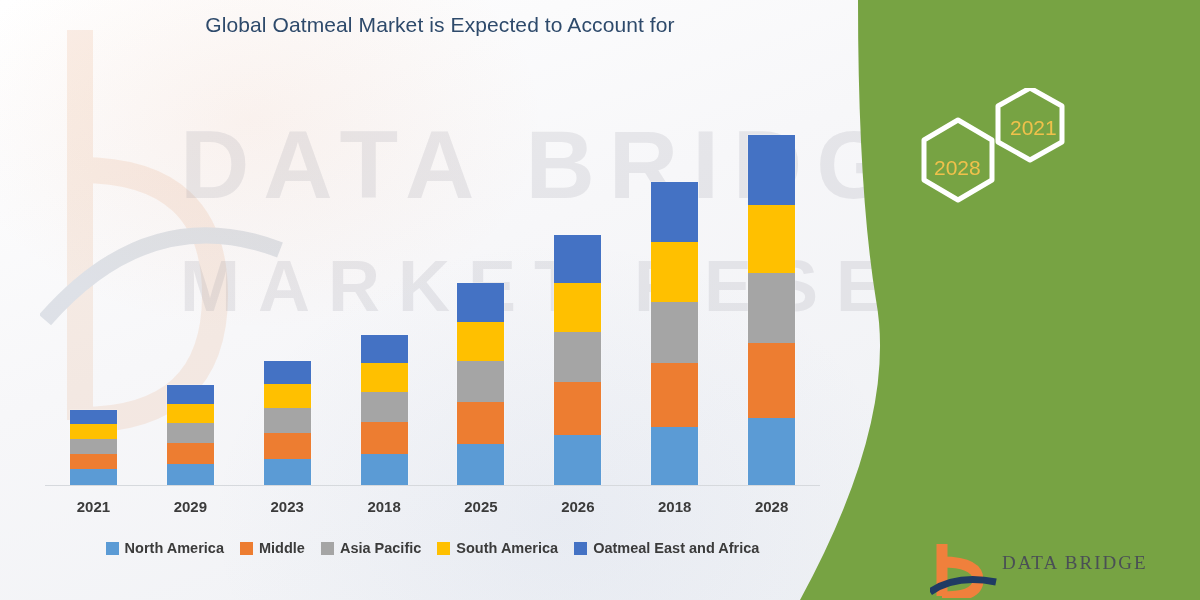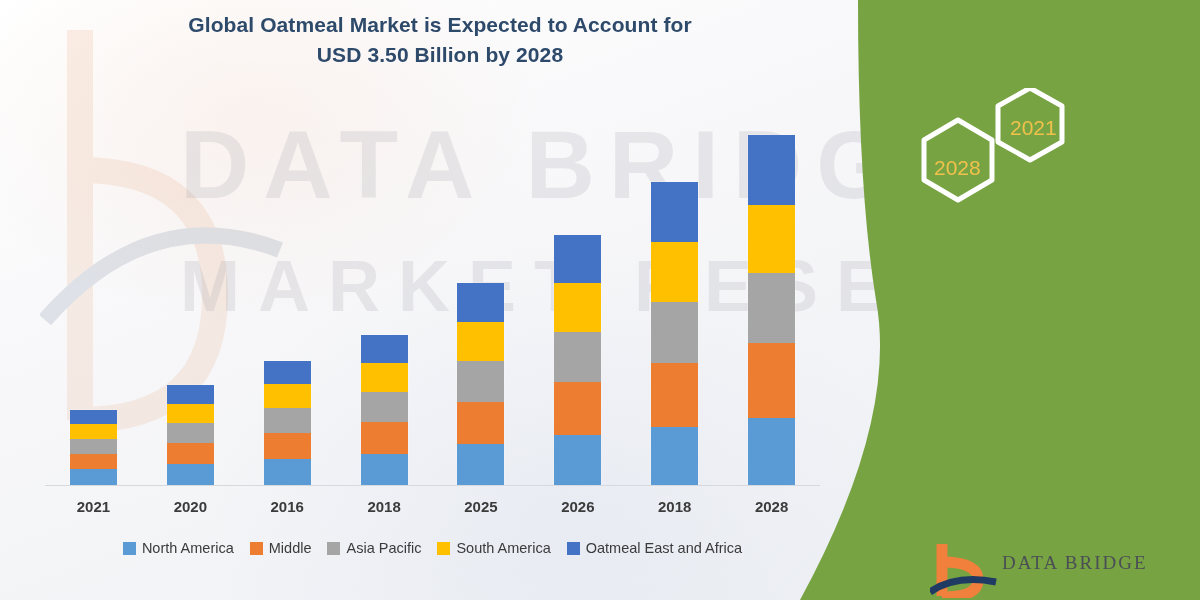--- a/index.html
+++ b/index.html
@@ -53,21 +53,21 @@
 
   
   .chart-title {
     position: absolute;
     left: 110px; top: 10px;
     width: 660px;
     text-align: center;
     color: #2e4a6b;
     font-size: 21px;
     line-height: 30px;
-    font-weight: 700;
+    font-weight: 400;
     letter-spacing: 0.1px;
   }
 
   
   .green-panel {
     position: absolute;
     right: 0; top: 0;
     width: 420px; height: 600px;
     pointer-events: none;
   }
@@ -174,21 +174,21 @@
     display: flex;
     justify-content: center;
     align-items: center;
     gap: 16px;
   }
   .legend-item { display: flex; align-items: center; gap: 6px; }
   .legend-swatch { width: 13px; height: 13px; display: block; }
   .legend-label {
     color: #3b3b3b;
     font-size: 14.5px;
-    font-weight: 400;
+    font-weight: 700;
     white-space: nowrap;
   }
 </style>
 </head>
 <body>
 
 <div id="root">
 
   <div class="left-panel">
 
@@ -198,21 +198,20 @@
       <path d="M5 300 Q110 180 240 230" stroke="#2e4a6b" stroke-width="16" fill="none"></path>
     </svg>
 
     <div class="wm-text">
       <div>DATA BRIDGE</div>
       <div class="l2">MARKET RESEARCH</div>
     </div>
 
     <div class="chart-title">
       <div>Global Oatmeal Market is Expected to Account for</div>
-      <div>USD 3.50 Billion by 2028</div>
     </div>
 
     <div class="bars" id="bars">
         <div class="bar-col">
           <div class="bar">
             <div class="seg" title="North America 2021: 0.16" style="height: 16px; background: rgb(91, 155, 213);"></div>
             <div class="seg" title="Europe 2021: 0.15" style="height: 15px; background: rgb(237, 125, 49);"></div>
             <div class="seg" title="Asia Pacific 2021: 0.15" style="height: 15px; background: rgb(165, 165, 165);"></div>
             <div class="seg" title="South America 2021: 0.15" style="height: 15px; background: rgb(255, 192, 0);"></div>
             <div class="seg" title="Middle East and Africa 2021: 0.14" style="height: 14px; background: rgb(68, 114, 196);"></div>
@@ -280,22 +279,22 @@
             <div class="seg" title="South America 2028: 0.68" style="height: 68px; background: rgb(255, 192, 0);"></div>
             <div class="seg" title="Middle East and Africa 2028: 0.7" style="height: 70px; background: rgb(68, 114, 196);"></div>
           </div>
         </div>
       </div>
 
     <div class="axis-line"></div>
 
     <div class="xlabels" id="xlabels">
         <span>2021</span>
-        <span>2020</span>
-        <span>2016</span>
+        <span>2029</span>
+        <span>2023</span>
         <span>2018</span>
         <span>2025</span>
         <span>2026</span>
         <span>2018</span>
         <span>2028</span>
       </div>
 
     <div class="legend" id="legend">
         <div class="legend-item">
           <span class="legend-swatch" style="background: rgb(91, 155, 213);"></span>

